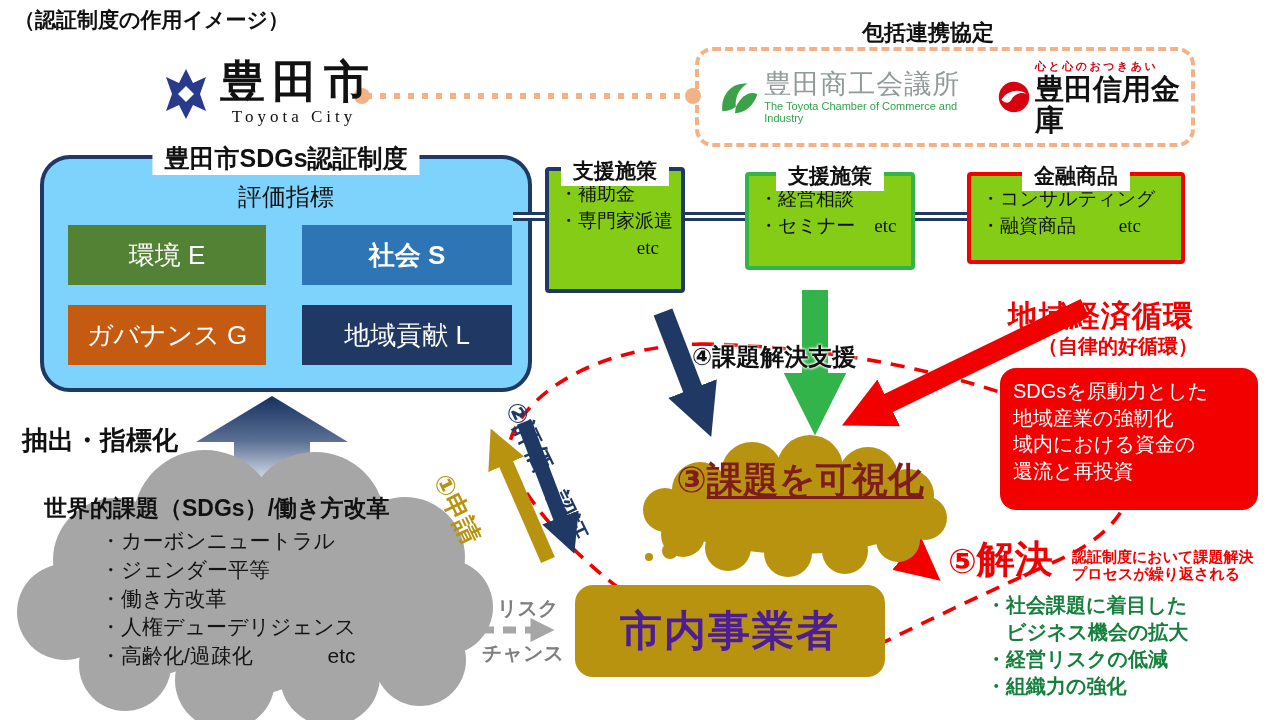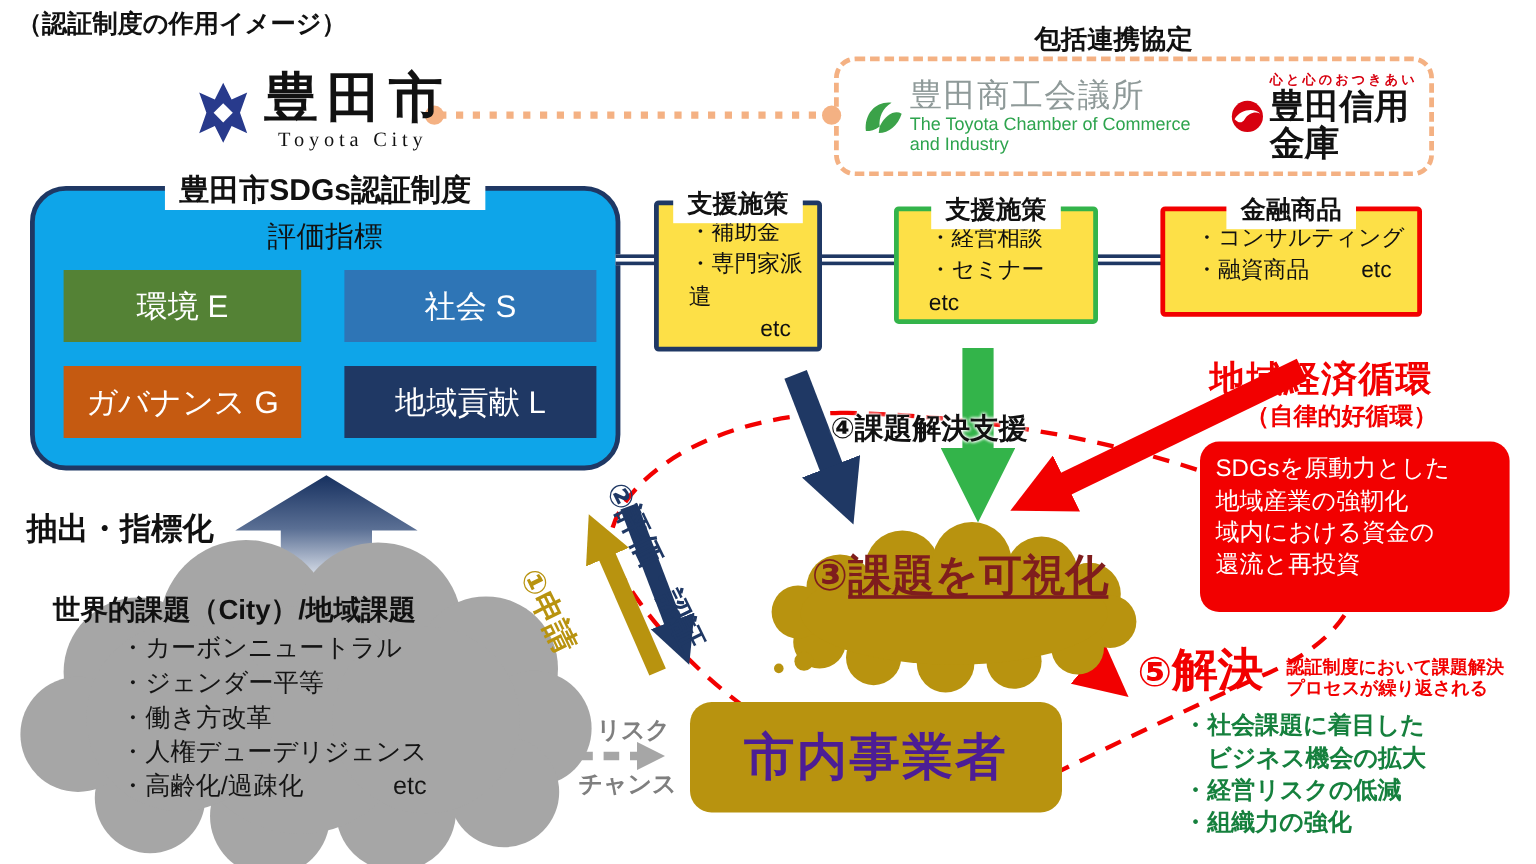--- a/index.html
+++ b/index.html
@@ -20,48 +20,48 @@
   .toyota .sub{font-family:"Liberation Serif","DejaVu Serif",serif;font-size:17px;letter-spacing:4px;
                text-align:center;margin-top:2px;}
 
   
   .pship-label{left:862px;top:18px;font-size:22px;font-weight:bold;}
   .pship-box{left:695px;top:47px;width:492px;height:92px;border:4px dashed #F4B183;border-radius:18px;
              display:flex;align-items:center;}
   .chamber{display:flex;align-items:center;margin-left:18px;}
   .chamber .txt{margin-left:6px;}
   .chamber .nm{font-size:27px;color:#8F9A99;letter-spacing:1px;line-height:1.1;}
-  .chamber .sub{font-size:15px;color:#2EA44E;margin-top:1px;}
+  .chamber .sub{font-size:11px;color:#2EA44E;margin-top:1px;}
   .shinkin{display:flex;align-items:center;margin-left:22px;}
   .shinkin .txt{margin-left:4px;}
   .shinkin .tag{font-size:11px;font-weight:bold;color:#D7000F;letter-spacing:2.5px;}
   .shinkin .nm{font-size:29px;font-weight:bold;color:#111;line-height:1.05;}
 
   
-  .certbox{left:25px;top:155px;width:484px;height:229px;border:4px solid #1F3864;border-radius:30px;background:#0ea5e9;}
+  .certbox{left:40px;top:155px;width:484px;height:229px;border:4px solid #1F3864;border-radius:30px;background:#7dd3fc;}
   .boxtitle{position:absolute;left:50%;transform:translateX(-50%);top:-17px;background:#fff;
             padding:0 12px;white-space:nowrap;font-weight:bold;}
   .certbox .boxtitle{font-size:25px;}
   .cert-sub{position:absolute;left:0;right:0;top:22px;text-align:center;font-size:24px;}
   .tile{position:absolute;height:60px;color:#fff;font-size:26px;display:flex;align-items:center;justify-content:center;}
   .tile.t1{left:24px;top:66px;width:198px;background:#548235;}
-  .tile.t2{left:258px;top:66px;width:210px;background:#2E75B6;}
+  .tile.t2{left:258px;top:66px;width:210px;background:#2E75B6;font-weight:bold;}
   .tile.t3{left:24px;top:146px;width:198px;background:#C55A11;}
   .tile.t4{left:258px;top:146px;width:210px;background:#1F3864;}
 
   
   .dbl{height:3px;border-top:3px solid #1F3864;border-bottom:3px solid #1F3864;background:#fff;}
   .c1{left:513px;top:212px;width:34px;}
   .c2{left:683px;top:212px;width:64px;}
   .c3{left:913px;top:212px;width:56px;}
 
   
-  .sbox{background:#fde047;border-radius:4px;font-size:19px;line-height:1.42;}
+  .sbox{background:#84cc16;border-radius:4px;font-size:19px;line-height:1.42;}
   .sbox .boxtitle{font-size:21px;top:-15px;}
-  .sbox .items{padding:10px 6px 0 25px;}
+  .sbox .items{padding:10px 6px 0 10px;font-family:Liberation Serif, serif;}
   .sbox .etc{text-align:right;padding-right:16px;}
   .support1{left:545px;top:167px;width:132px;height:118px;border:4px solid #1F3864;}
   .support2{left:745px;top:172px;width:162px;height:90px;border:4px solid #33B44A;}
   .finance{left:967px;top:172px;width:210px;height:84px;border:4px solid #F20000;}
 
   
   .lbl4{left:692px;top:341px;font-size:24px;font-weight:bold;
         text-shadow:0 0 3px #fff,0 0 3px #fff,0 0 3px #fff;}
   .rot{transform-origin:0 0;transform:rotate(64deg);font-size:26px;font-weight:bold;white-space:nowrap;}
   .lbl1{left:456px;top:468px;color:#B8930F;}
@@ -275,21 +275,21 @@
   <div class="abs step5-note z3">
     <div>認証制度において課題解決</div>
     <div>プロセスが繰り返される</div>
   </div>
   <div class="abs outcomes z3">・社会課題に着目した
 　ビジネス機会の拡大
 ・経営リスクの低減
 ・組織力の強化</div>
 
   <div class="abs extract z3">抽出・指標化</div>
-  <div class="abs cloud-title z3">世界的課題（City）/地域課題</div>
+  <div class="abs cloud-title z3">世界的課題（SDGs）/働き方改革</div>
   <div class="abs cloud-items z3">・カーボンニュートラル
 ・ジェンダー平等
 ・働き方改革
 ・人権デューデリジェンス
 ・高齢化/過疎化　　　  etc</div>
 
   <div class="abs risk-top z3">リスク</div>
   <div class="abs risk-bottom z3">チャンス</div>
 
   <div class="abs bizbox z2">

